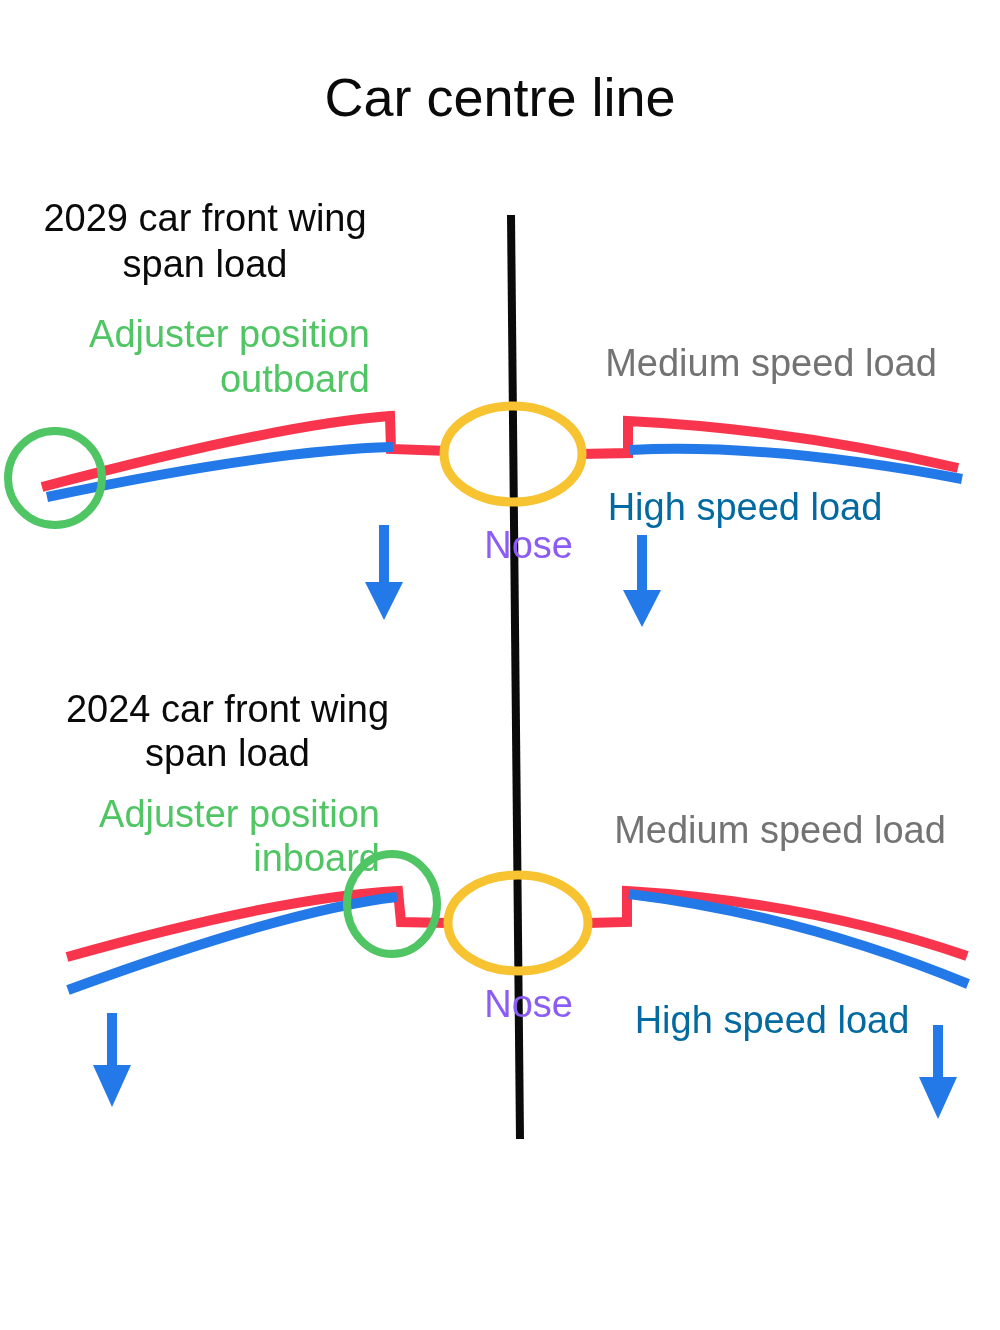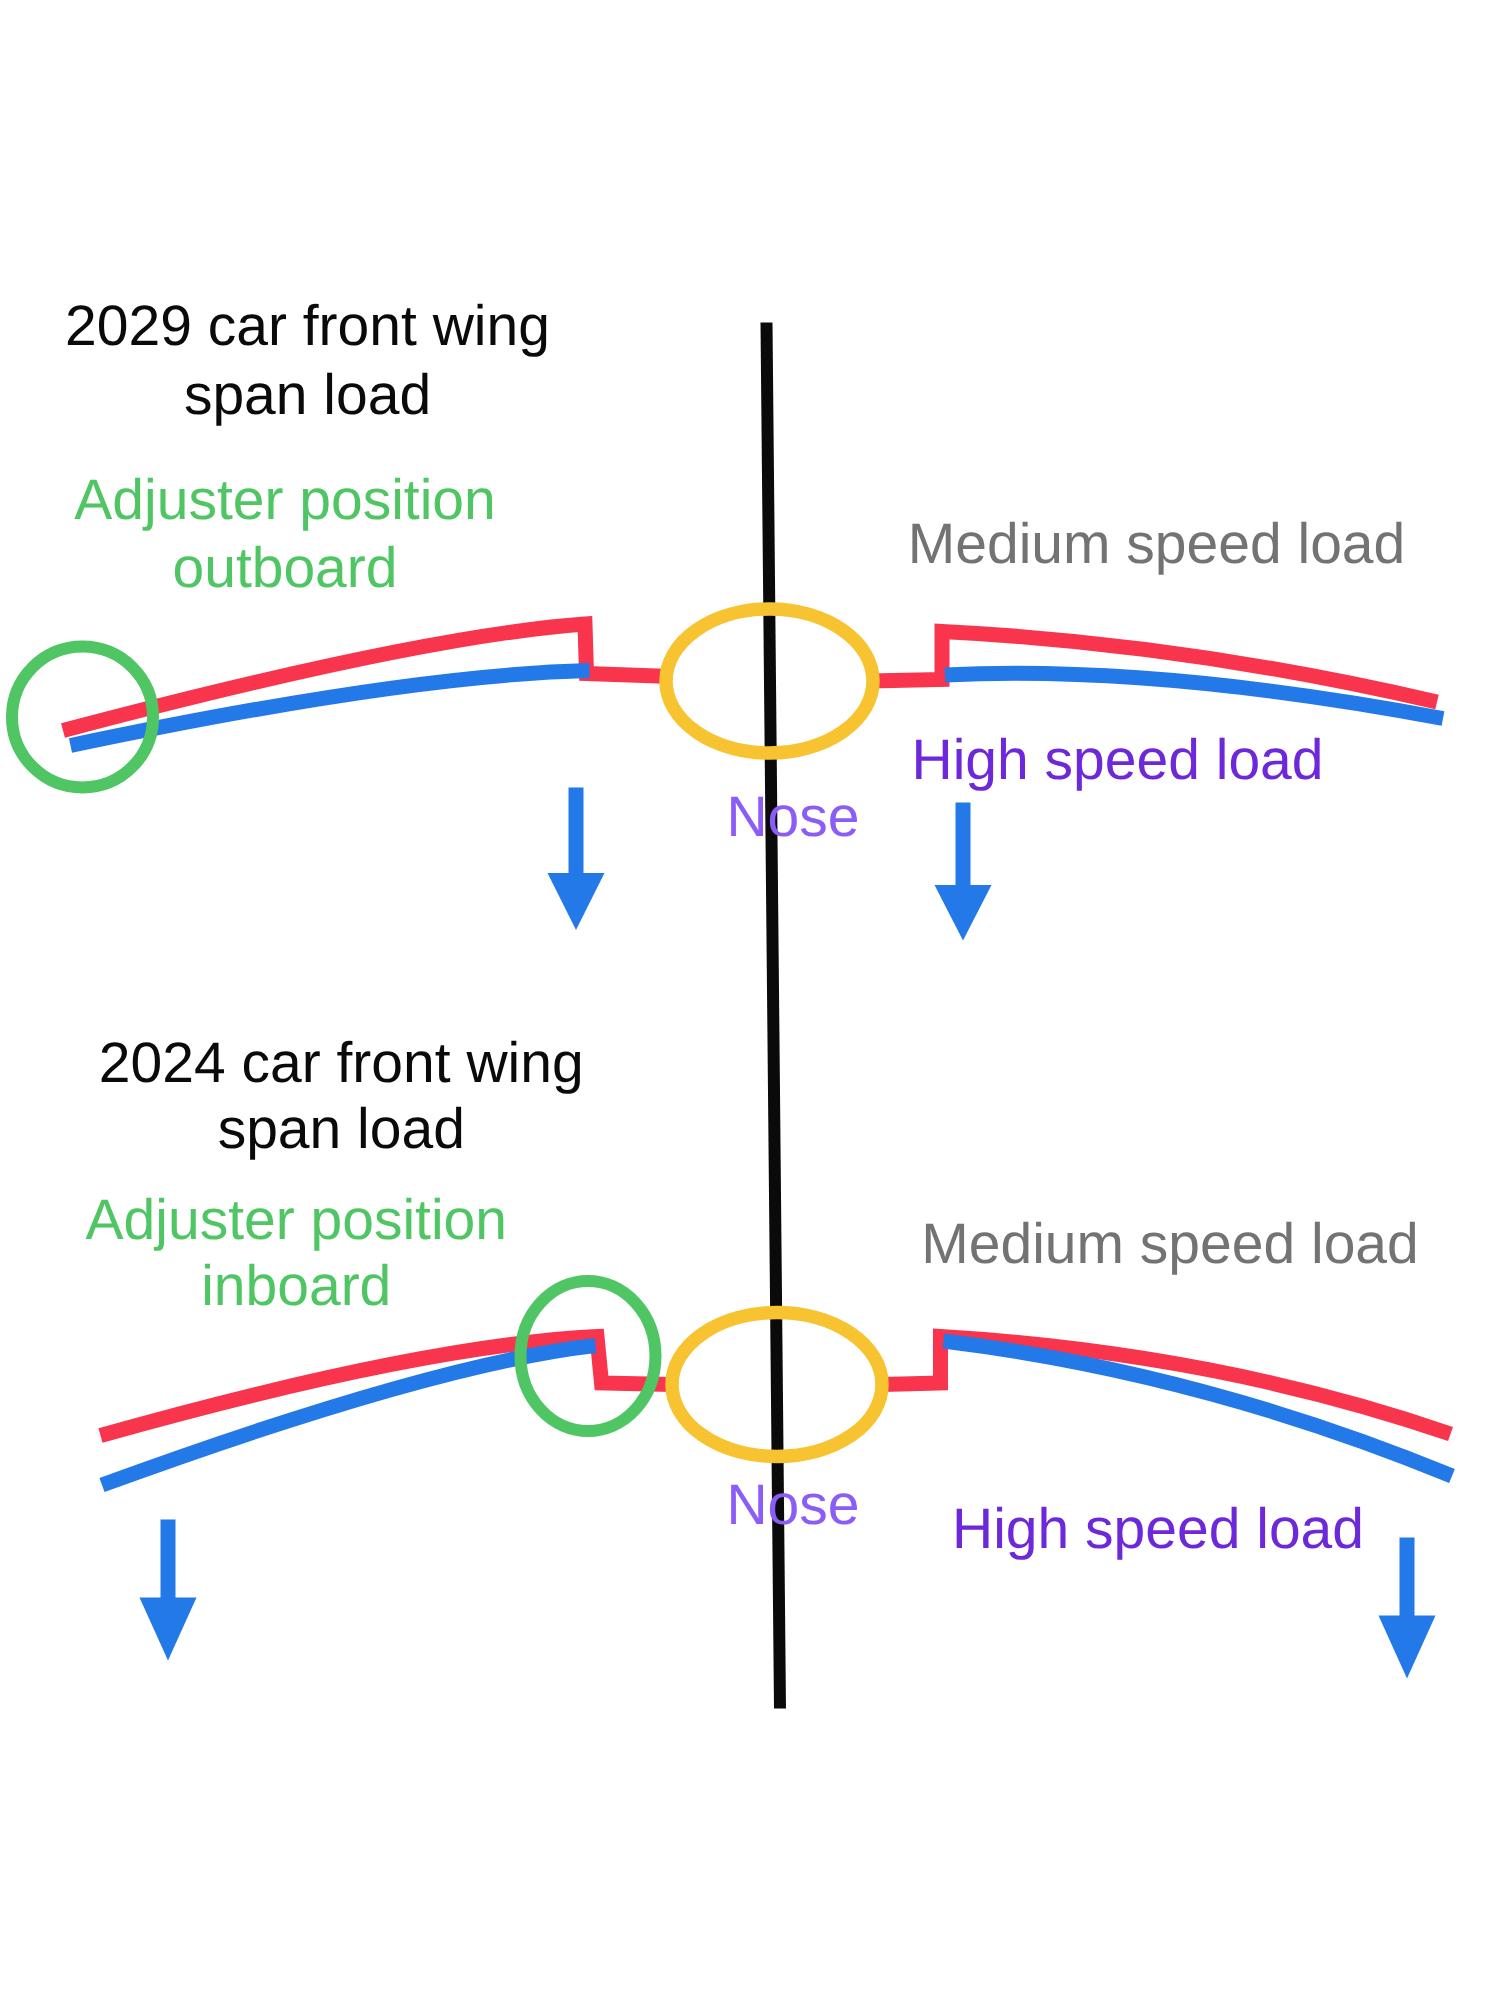--- a/index.html
+++ b/index.html
@@ -20,23 +20,23 @@
     color:#000;
   }
   .title{
     position:absolute;
     left:0;width:1000px;top:66px;
     text-align:center;
     font-size:54px;
     color:#000;
   }
   .c-black{color:#0a0a0a;}
-  .c-green{color:#4FC564;}
+  .c-green{color:#4FC564;text-align:right;}
   .c-red{color:#737373;}
-  .c-blue{color:#6d28d9;}
+  .c-blue{color:#0369a1;}
   .c-yellow{color:#8b5cf6;text-align:right;}
 </style>
 </head>
 <body>
 
 <div class="canvas">
 
   <svg width="1000" height="1330" viewBox="0 0 1000 1330">
 
     <line x1="511" y1="215" x2="520" y2="1139" stroke-width="8" stroke="#0a0a0a"></line>
@@ -53,20 +53,21 @@
     <path d="M 67 957 Q 280 897 398 891 L 401 922 L 448 923" fill="none" stroke-width="10" stroke="#F8354C"></path>
     <path d="M 68 990 Q 290 909 397 897" fill="none" stroke-width="10" stroke="#2379E8"></path>
     <path d="M 588 923 L 627 922 L 627 891 Q 810 902 967 956" fill="none" stroke-width="10" stroke="#F8354C"></path>
     <path d="M 629 894 Q 800 915 968 984" fill="none" stroke-width="10" stroke="#2379E8"></path>
     <ellipse cx="392" cy="904" rx="45" ry="50" fill="none" stroke-width="8" stroke="#4FC564"></ellipse>
     <ellipse cx="518" cy="923" rx="70" ry="48" fill="none" stroke-width="9" stroke="#F7C331"></ellipse>
     <path d="M107 1013 L117 1013 L117 1065 L131 1065 L112 1107 L93 1065 L107 1065 Z" fill="#2379E8"></path>
     <path d="M933 1025 L943 1025 L943 1077 L957 1077 L938 1119 L919 1077 L933 1077 Z" fill="#2379E8"></path>
   </svg>
 
+  <div class="title c-black">Car centre line</div>
 
   <div class="lbl c-black" style="left:10px;width:390px;top:195px;">2029 car front wing
 span load</div>
 
   <div class="lbl c-green" style="left:10px;width:360px;top:312px;line-height:45px;">Adjuster position
 outboard</div>
 
   <div class="lbl c-red" style="left:598px;width:346px;top:340px;">Medium speed load</div>
 
   <div class="lbl c-blue" style="left:600px;width:290px;top:484px;">High speed load</div>

